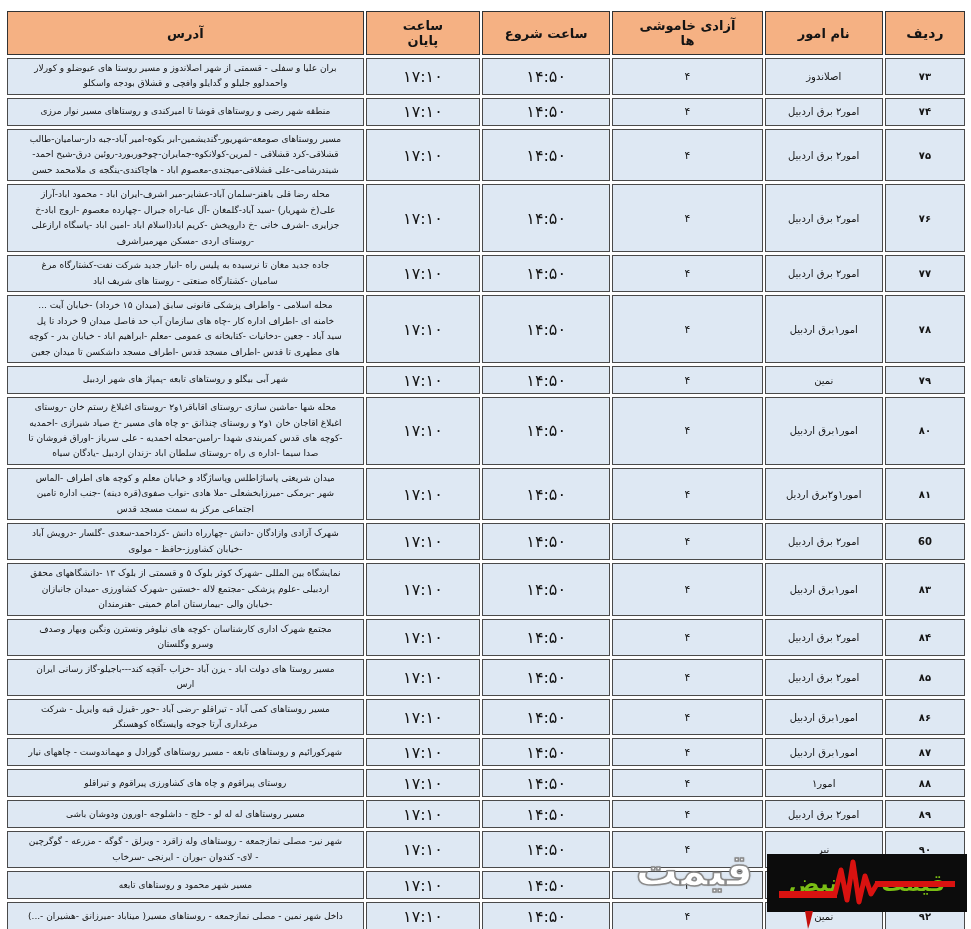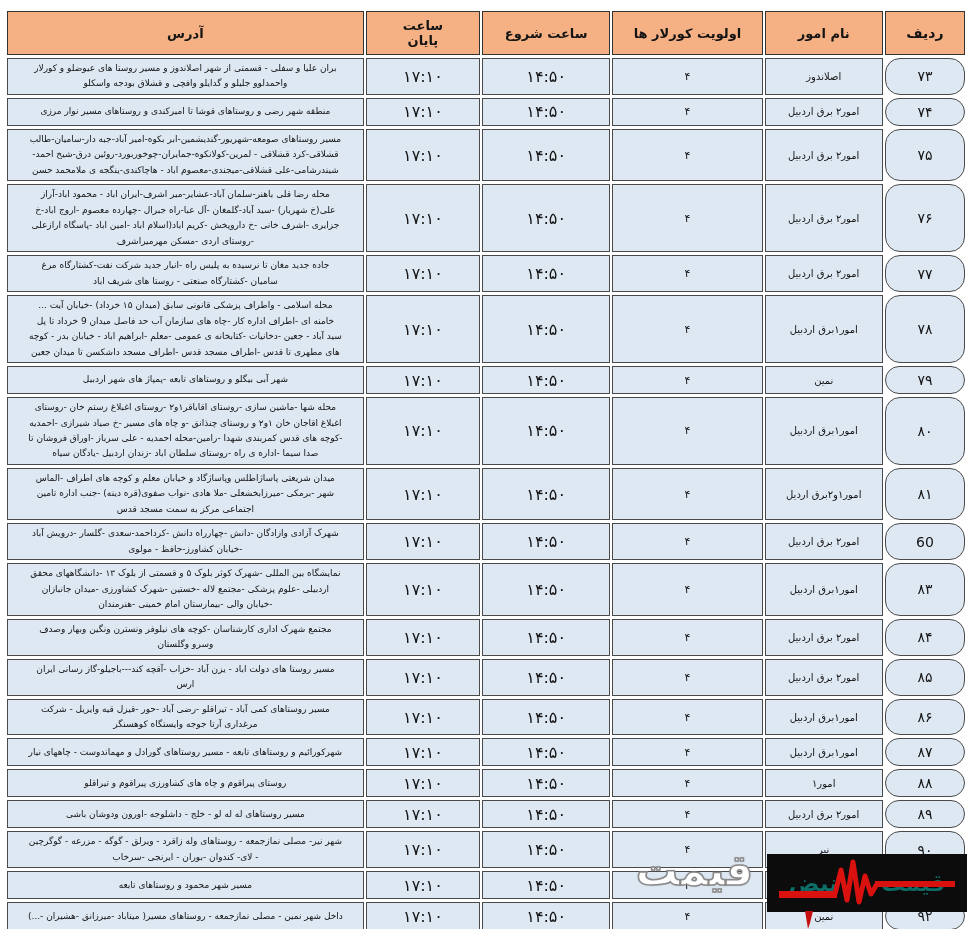--- a/index.html
+++ b/index.html
@@ -31,40 +31,40 @@
     font-size:13px;font-weight:bold;
     padding:6px 19px;text-align:center;vertical-align:middle;
   }
   th.h-num{font-size:14px;text-align:center;}
   td{
     background:var(--row-bg);
     border:1px solid var(--border);
     text-align:center;vertical-align:middle;
     padding:2px 4px;
   }
-  td.c-num{font-size:14px;font-weight:normal;border-radius:15px;}
+  td.c-num{font-size:10px;font-weight:bold;}
   td.c-name{font-size:10px;margin-left:24px;}
   td.c-pri{font-size:11px;}
   td.c-start,td.c-end{font-size:16px;font-weight:normal;letter-spacing:.5px;height:22px;}
   td.c-addr{font-size:9px;line-height:1.72;padding:2px 20px;}
   
   .wm-word{
     position:absolute;left:612px;top:845px;width:165px;height:52px;
     font-size:42px;font-weight:bold;color:#ffffff;text-align:center;line-height:52px;
     -webkit-text-stroke:1.5px #8a8a8a;
     text-shadow:0 0 2px #777;
     z-index:5;direction:rtl;
   }
   .wm-box{
     position:absolute;left:767px;top:854px;width:200px;height:58px;
     background:#0c0c0c;z-index:6;overflow:hidden;
   }
   .wm-box-text{
     position:absolute;inset:0;display:flex;align-items:center;justify-content:space-around;
-    color:#0f766e;font-weight:bold;font-size:23px;direction:rtl;
+    color:#84cc16;font-weight:bold;font-size:23px;direction:rtl;
     text-shadow:0 0 1px #000;opacity:.92;
   }
   .wm-ecg{position:absolute;inset:0;z-index:2;}
   .wm-drip{position:absolute;left:800px;top:911px;z-index:6;}
 </style>
 </head>
 <body>
 
 <div class="page">
 
@@ -74,21 +74,21 @@
         <col class="c-name">
         <col class="c-pri">
       <col class="c-start">
         <col class="c-end">
         <col class="c-addr">
     </colgroup>
     <thead>
       <tr>
         <th class="h-num">ردیف</th>
         <th class="h-name">نام امور</th>
-        <th class="h-pri">اولویت کورلار ها</th>
+        <th class="h-pri">آزادی خاموشی ها</th>
         <th class="h-start">ساعت شروع</th>
         <th class="h-end">ساعت پایان</th>
         <th class="h-addr">آدرس</th>
       </tr>
     </thead>
     <tbody id="table-body">
         <tr>
       <td class="c-num">۷۳</td>
       <td class="c-name">اصلاندوز</td>
       <td class="c-pri">۴</td>

